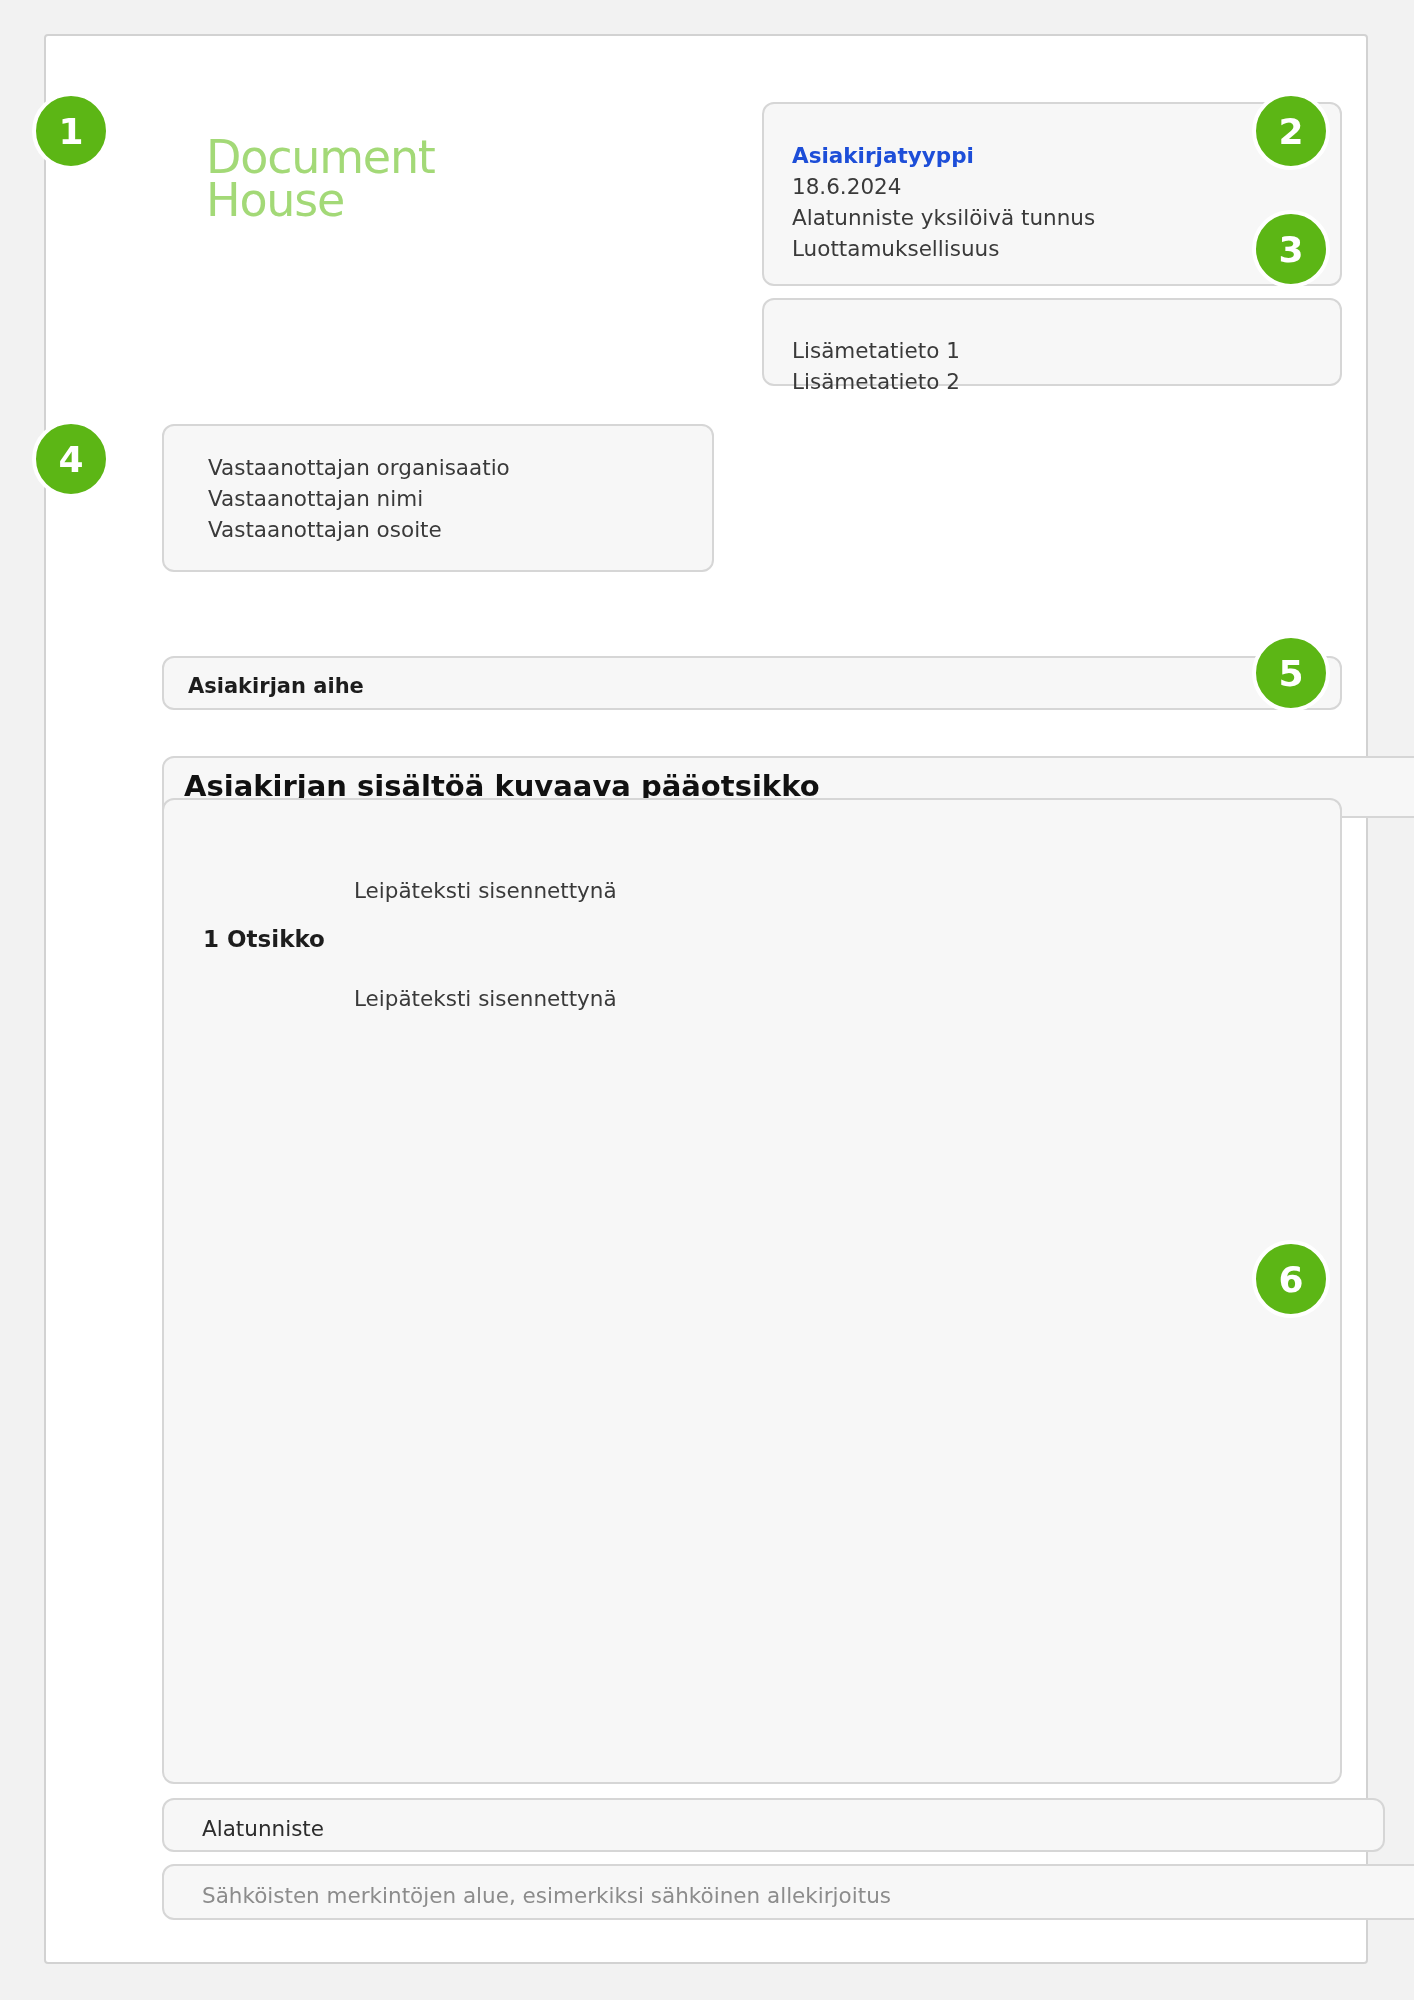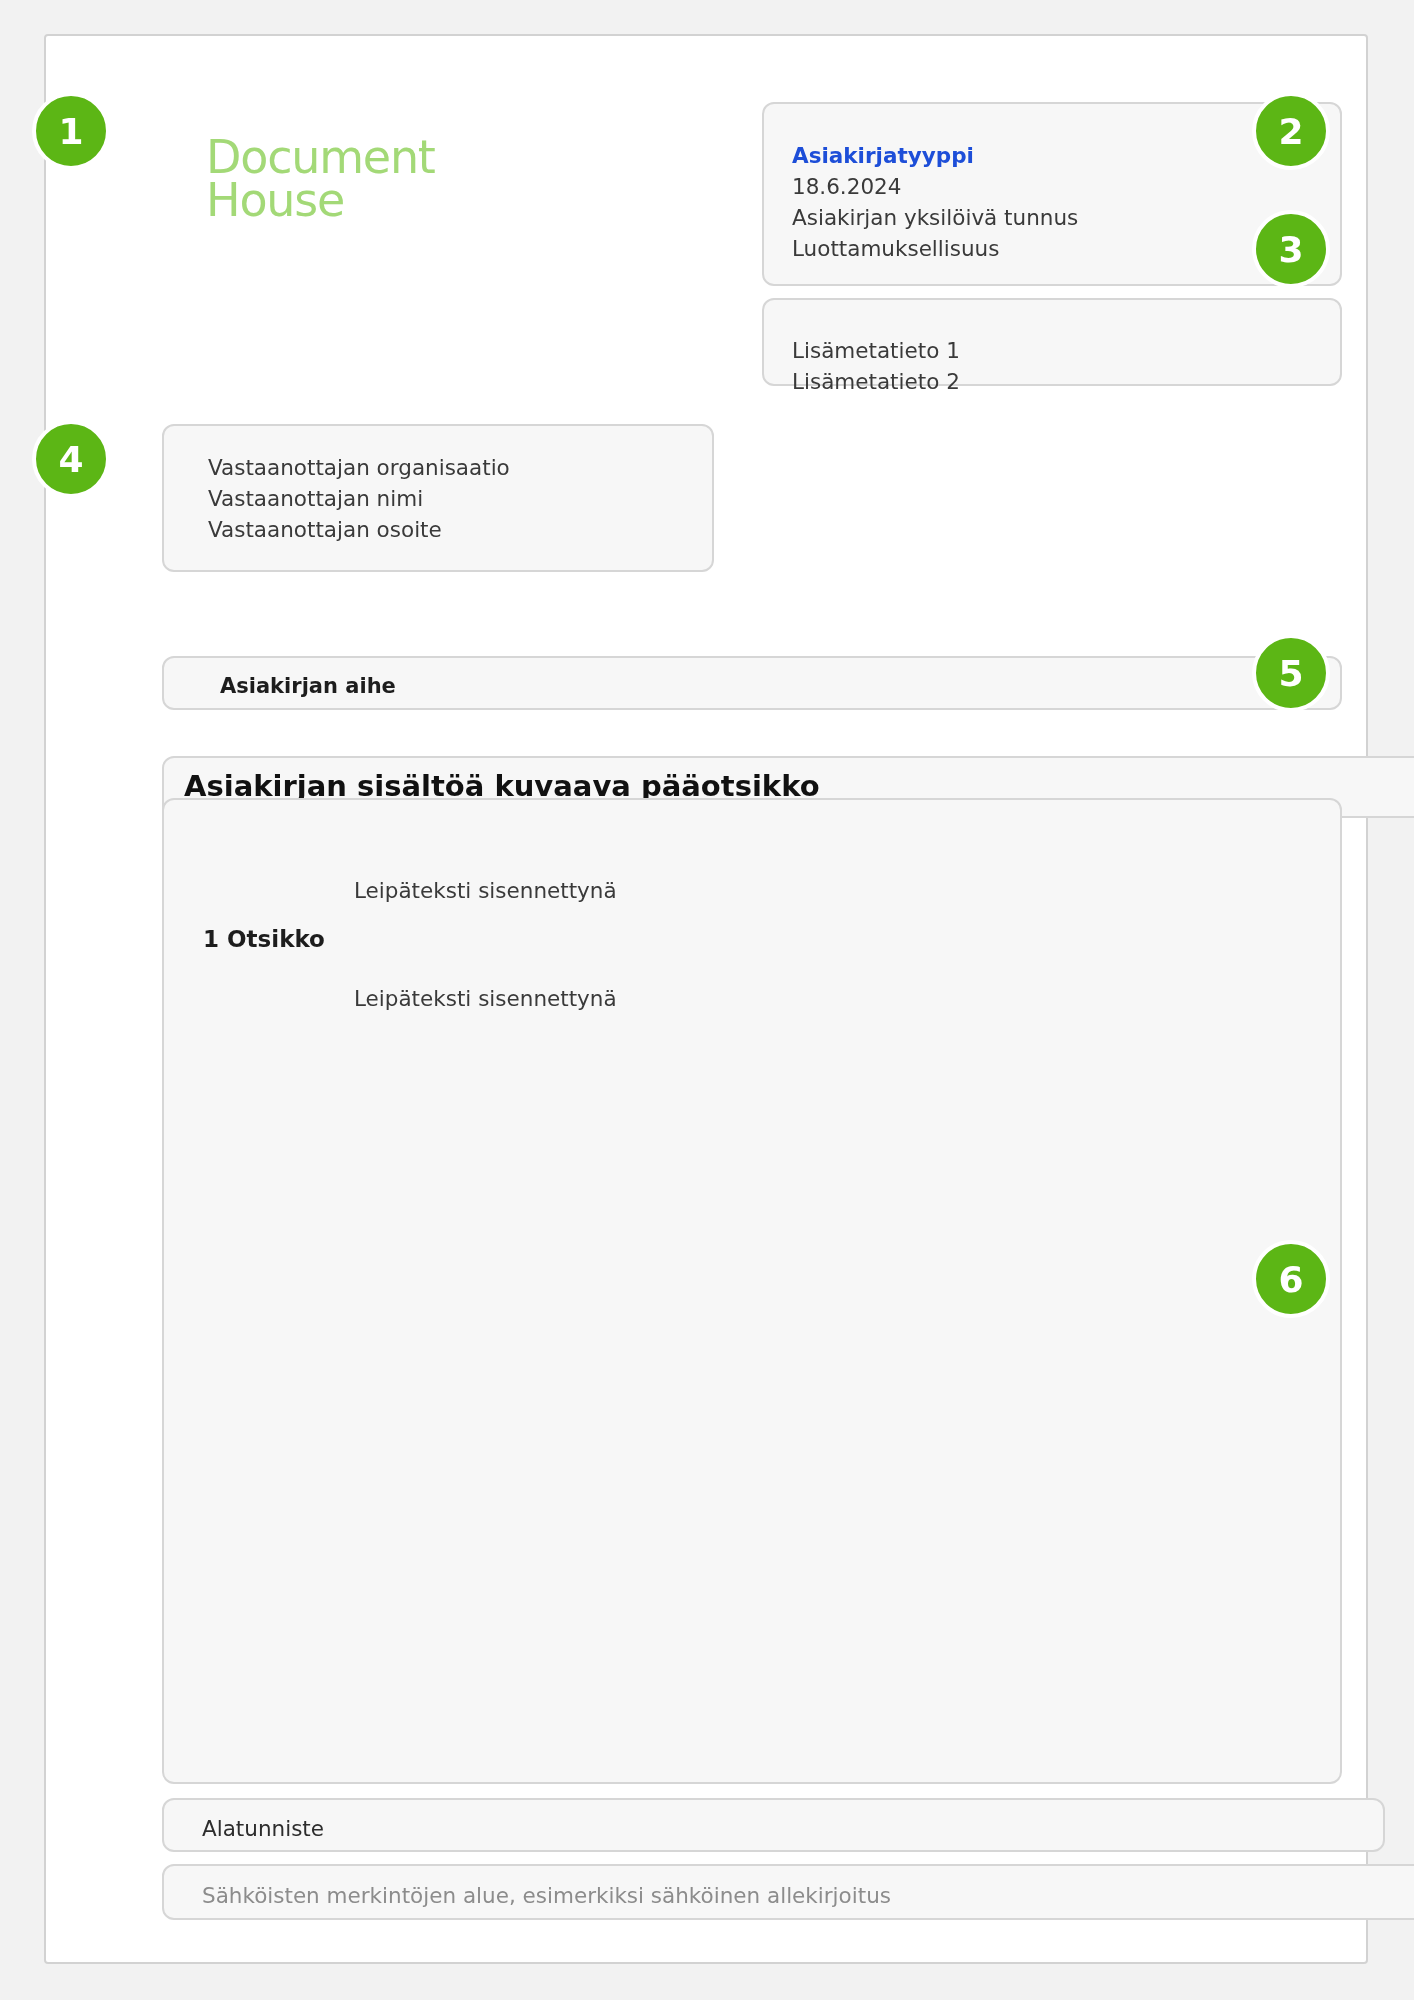--- a/index.html
+++ b/index.html
@@ -82,21 +82,21 @@
   #recipient-box {
     left: 116px; top: 388px;
     width: 552px; height: 148px;
     padding: 26px 0 0 44px;
   }
 
   
   #subject-box {
     left: 116px; top: 620px;
     width: 1180px; height: 54px;
-    padding: 13px 0 0 56px;
+    padding: 13px 0 0 24px;
   }
   #subject-box .tline { font-weight: bold; font-size: 21px; color: #1d1d1d; }
 
   #title-box {
     left: 116px; top: 720px;
     width: 1328px; height: 62px;
     padding: 13px 0 0 20px;
   }
   #title-box .tline { font-weight: bold; font-size: 29px; color: #111111; }
 
@@ -161,21 +161,21 @@
 
   <div class="page-sheet">
 
     <div class="logo">Document
 House</div>
 
     <div class="tbox" id="meta-box">
       <div id="page-number">1 (2)</div>
       <div class="tline bold">Asiakirjatyyppi</div>
       <div class="tline">18.6.2024</div>
-      <div class="tline">Asiakirjan yksilöivä tunnus</div>
+      <div class="tline">Alatunniste yksilöivä tunnus</div>
       <div class="tline">Luottamuksellisuus</div>
     </div>
 
     <div class="tbox" id="extra-meta-box">
       <div class="tline">Lisämetatieto 1</div>
       <div class="tline">Lisämetatieto 2</div>
     </div>
 
     <div class="tbox" id="recipient-box">
       <div class="tline">Vastaanottajan organisaatio</div>

